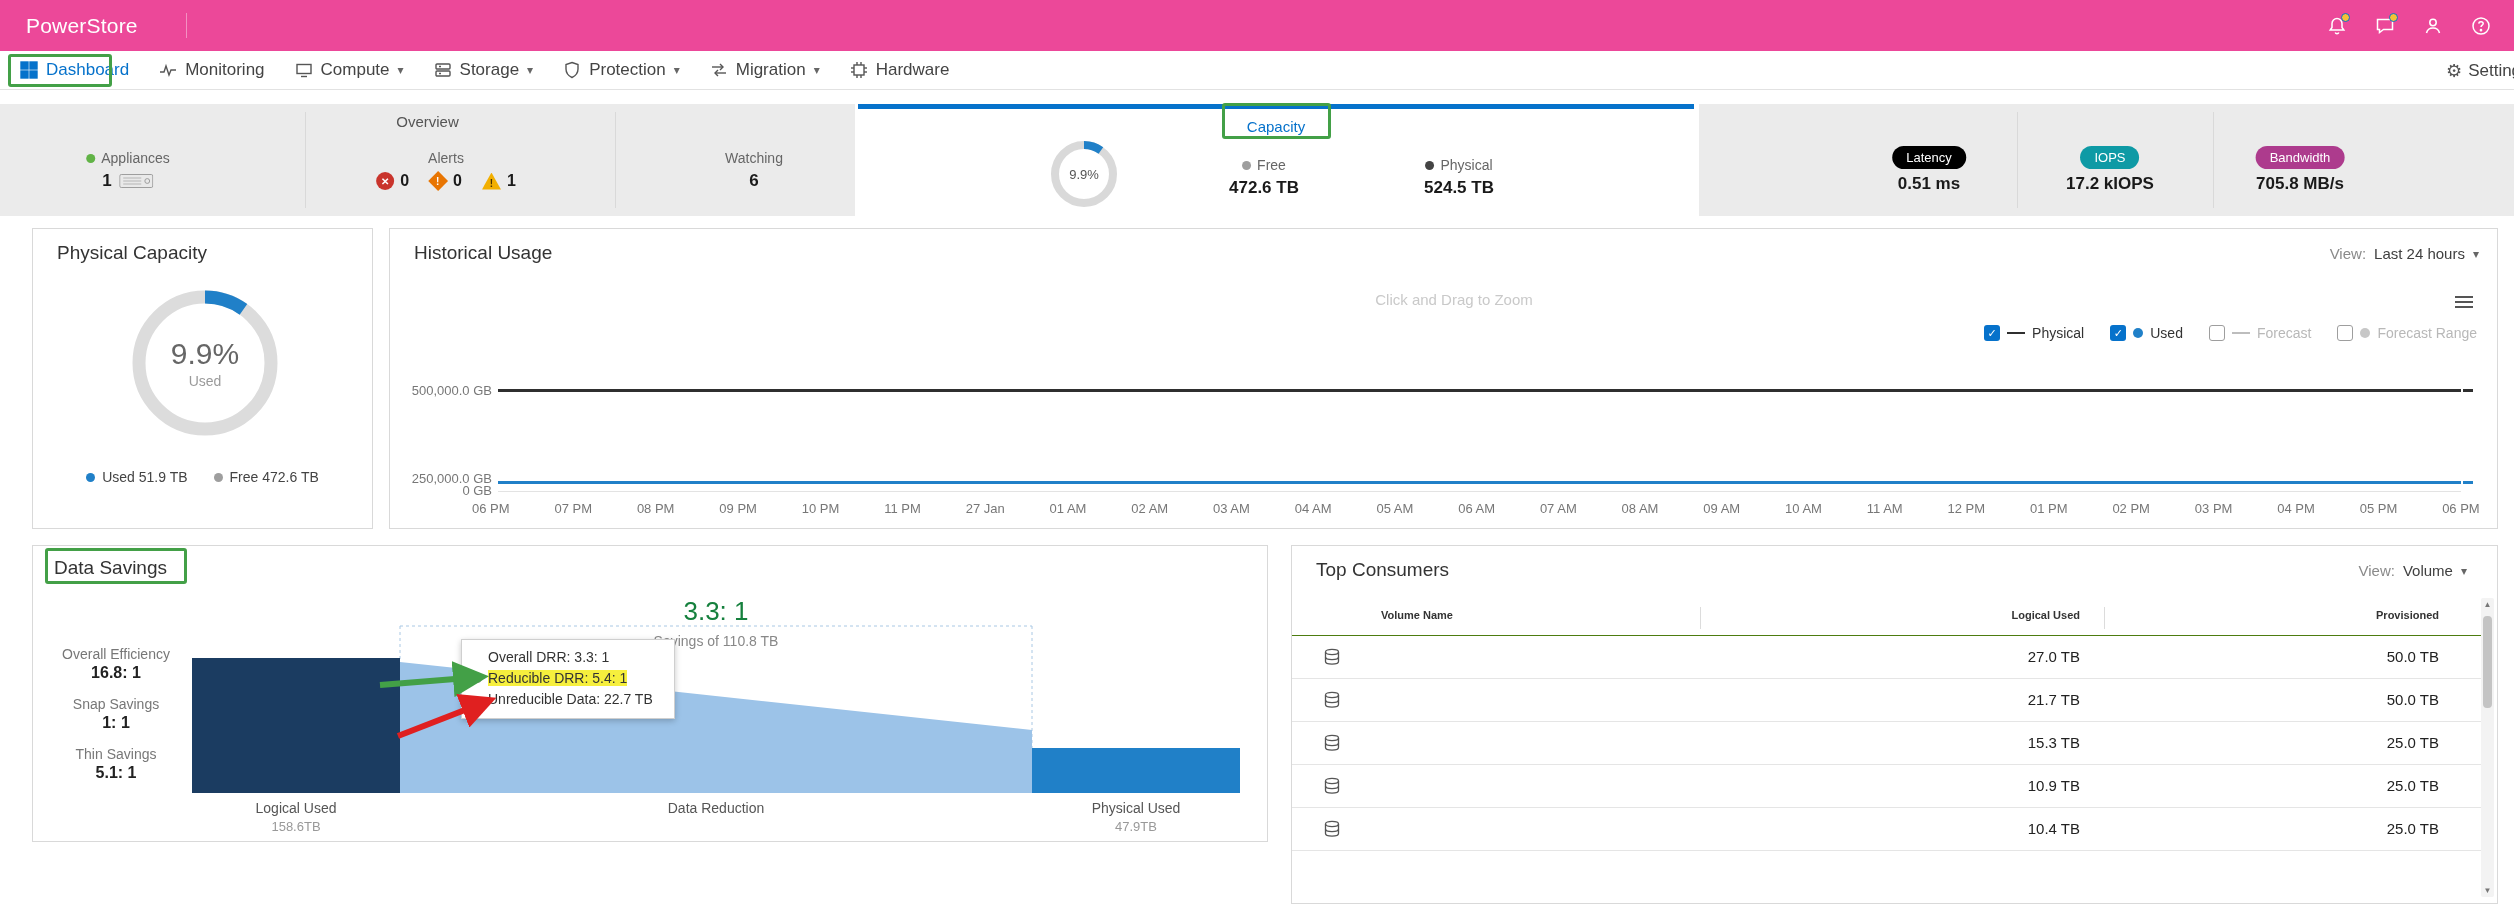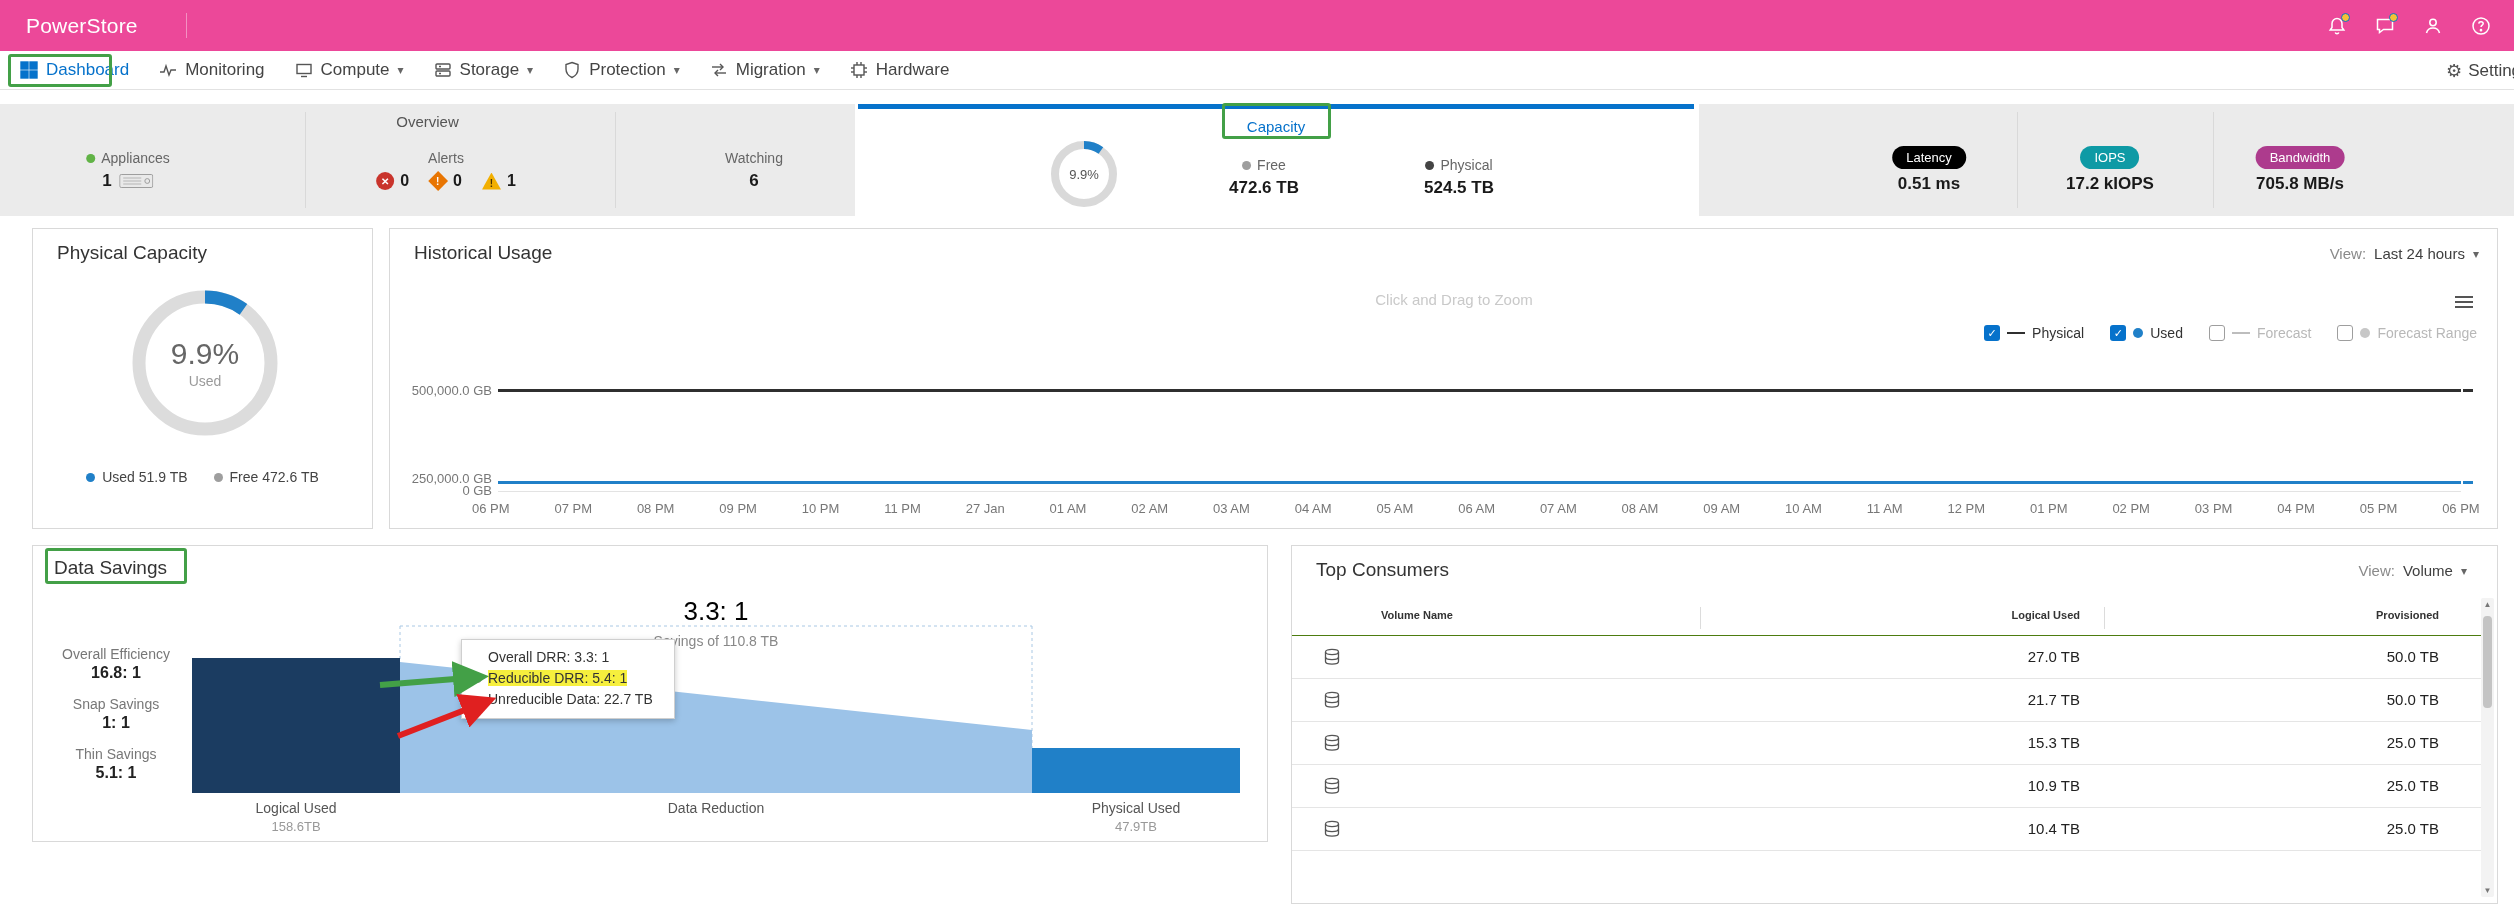--- a/index.html
+++ b/index.html
@@ -76,21 +76,21 @@
   .ytick { position:absolute; width:100px; text-align:right; font-size:13px; color:#777; }
   .xticks { position:absolute; left:82px; top:272px; width:2008px; display:flex; justify-content:space-between; font-size:13px; color:#777; }
   .dataline { position:absolute; left:108px; width:1963px; height:3px; }
   .edge-tick { position:absolute; left:2073px; width:10px; height:3px; }
 
   
   .ds-stats { position:absolute; left:0; top:100px; width:166px; text-align:center; }
   .ds-stat-label { font-size:14px; color:#777; }
   .ds-stat-value { font-size:16px; font-weight:700; color:#222; margin:2px 0 14px; }
   .ds-ratio-wrap { position:absolute; left:367px; top:50px; width:632px; text-align:center; }
-  .ds-ratio { font-size:26px; color:#000000; }
+  .ds-ratio { font-size:26px; color:#15803d; }
   .ds-ratio-sub { font-size:14px; color:#888; margin-top:6px; }
   .ds-axis { position:absolute; text-align:center; transform:translateX(-50%); top:254px; }
   .ds-axis .l { font-size:14px; color:#555; }
   .ds-axis .v { font-size:13px; color:#999; margin-top:3px; }
   .ds-tooltip { position:absolute; left:428px; top:93px; width:214px; background:#fff; border:1px solid #cfcfcf; box-shadow:0 2px 6px rgba(0,0,0,.22); padding:7px 10px 8px; z-index:5; }
   .tt-line { position:relative; font-size:14px; color:#333; line-height:21px; padding-left:16px; white-space:nowrap; }
   .tt-dot { position:absolute; left:1px; top:6px; width:9px; height:9px; border-radius:50%; background:#9e9e9e; }
   .tt-hl { background:#F6EF3D; }
 
   

